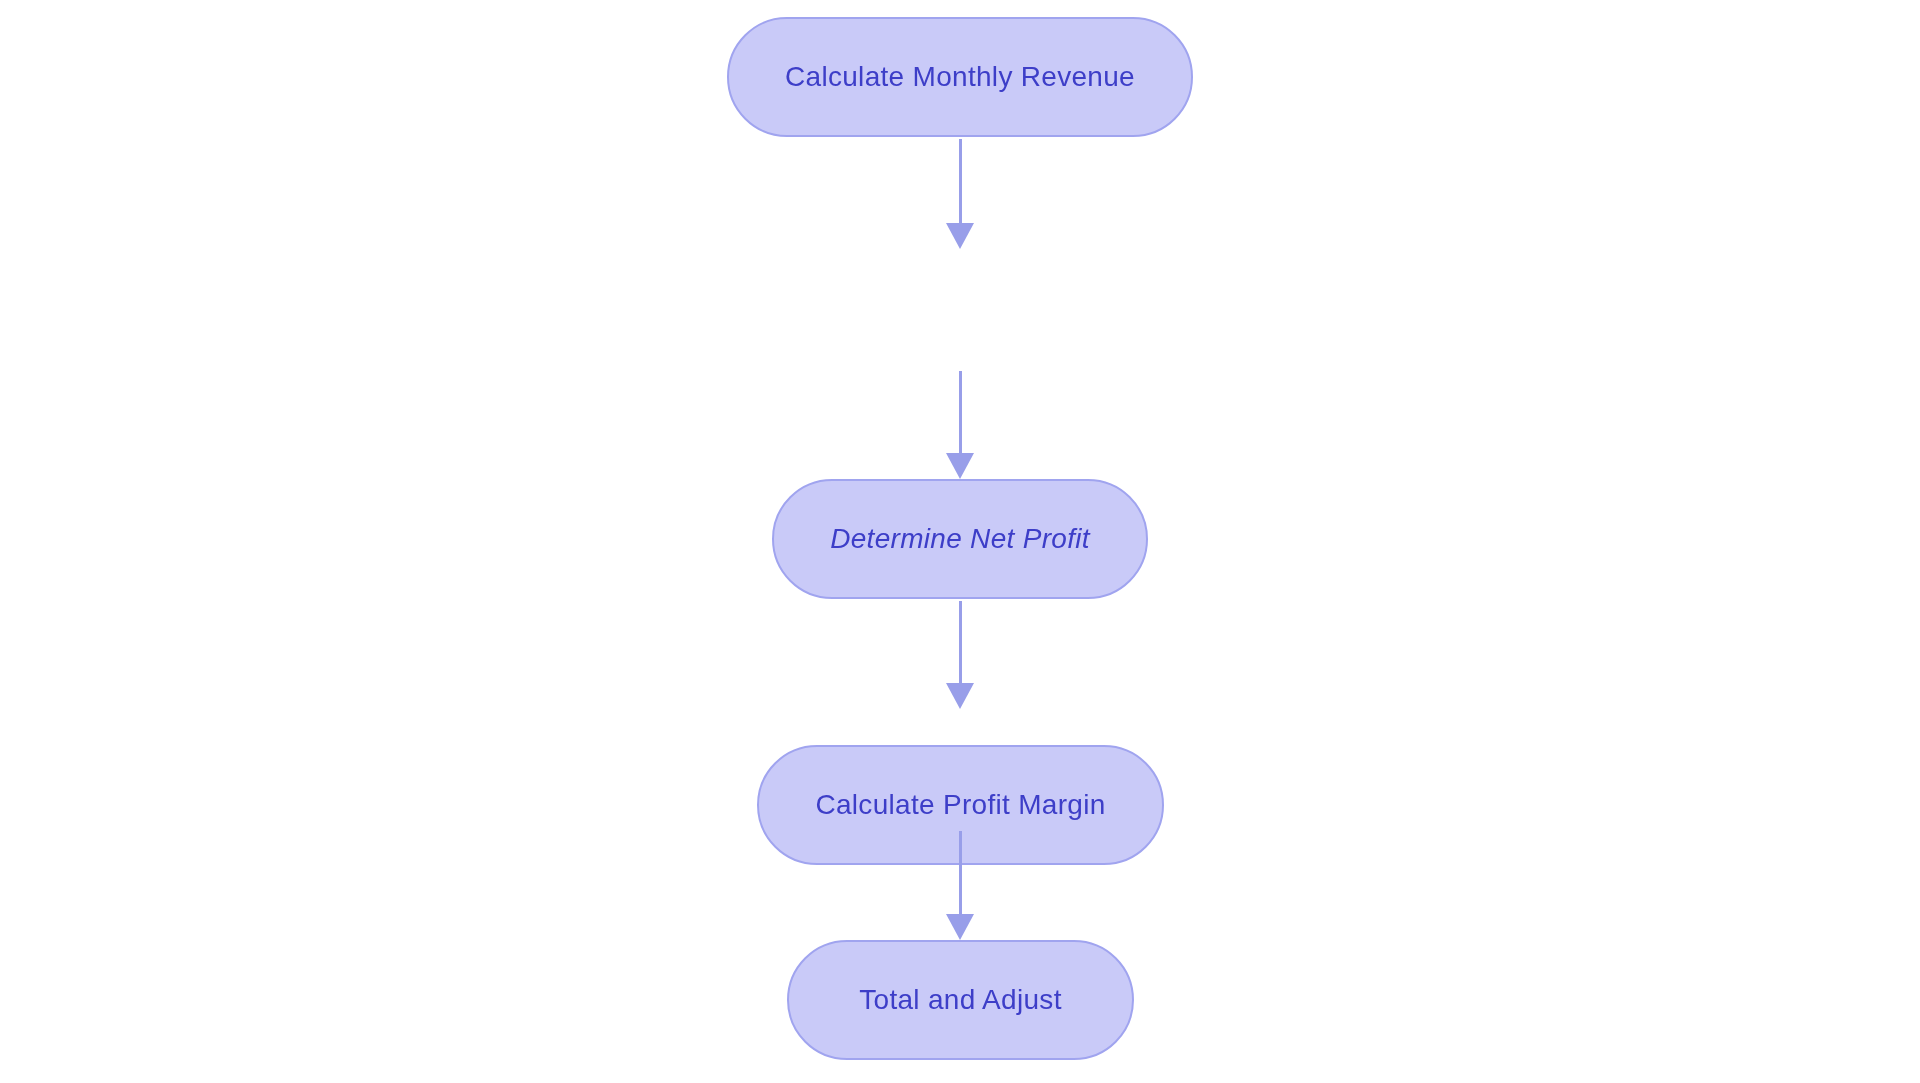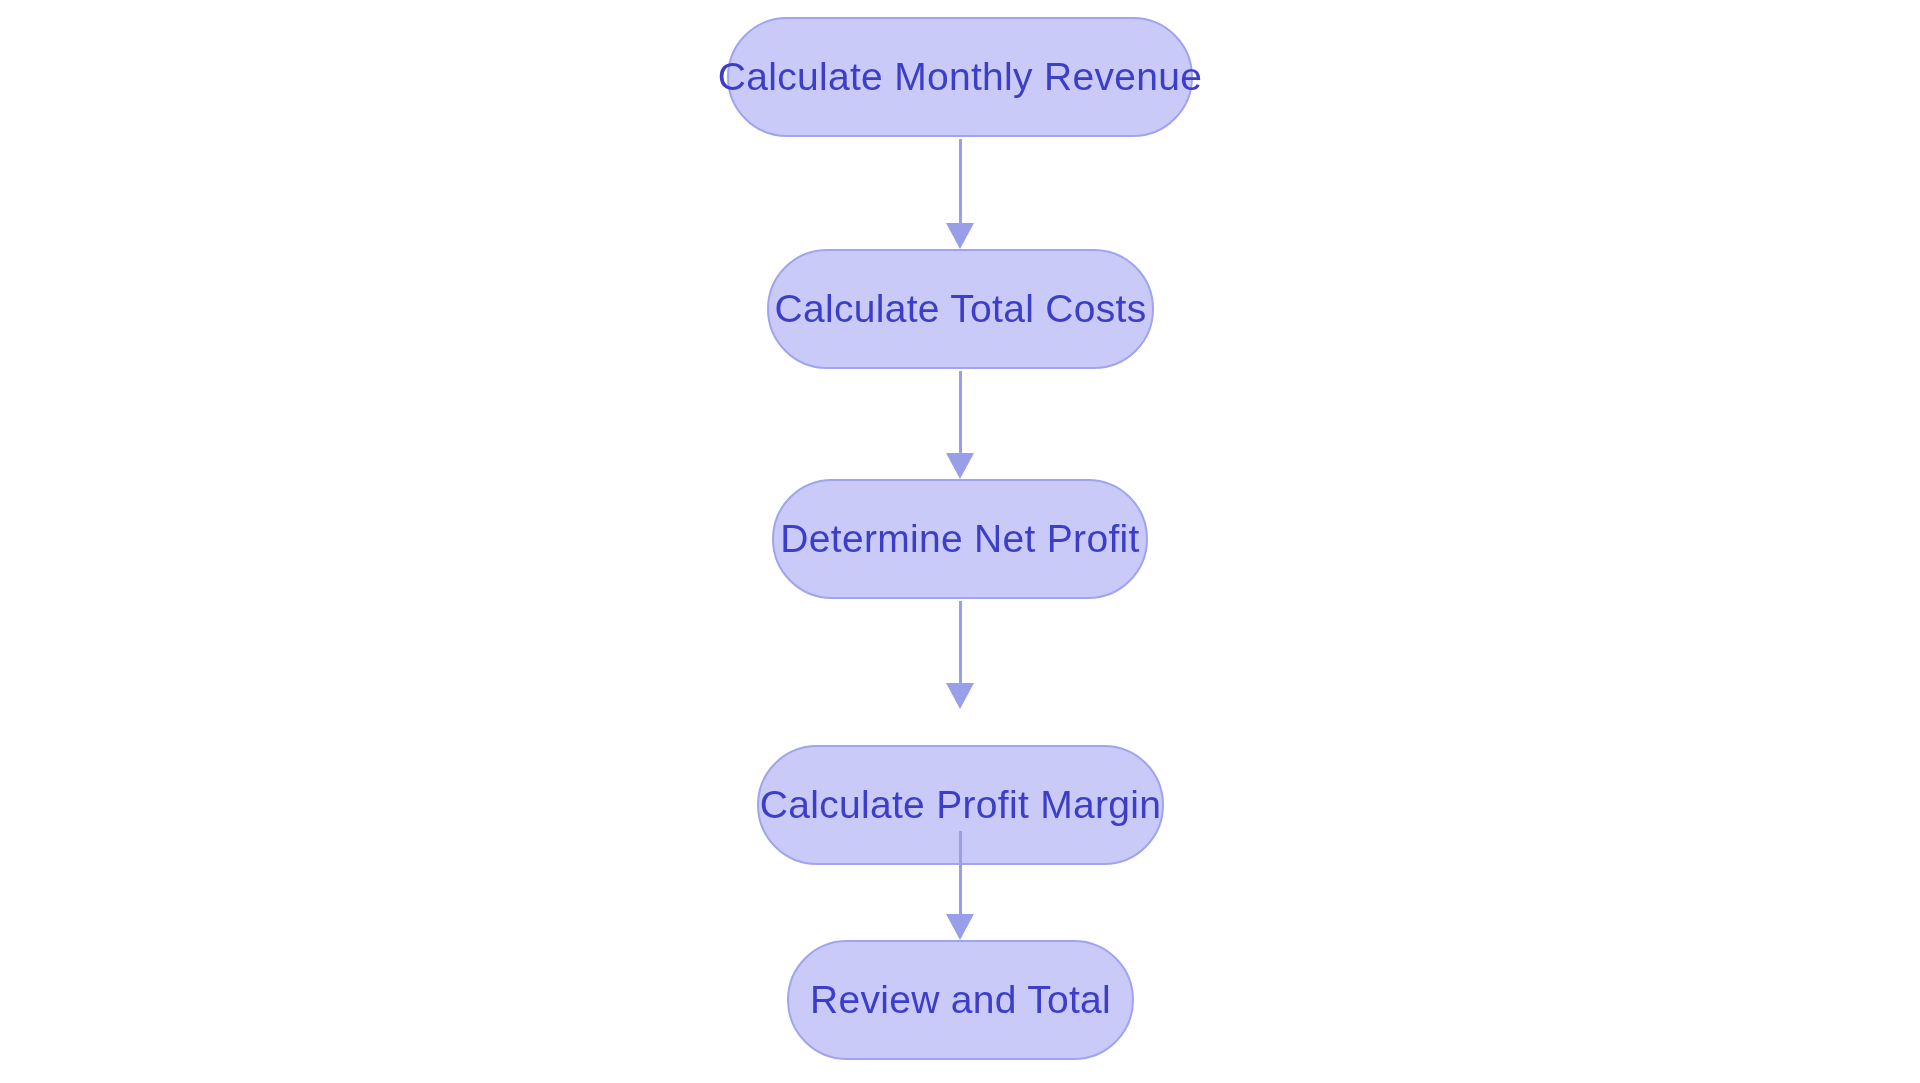--- a/index.html
+++ b/index.html
@@ -20,28 +20,28 @@
   .canvas{position:absolute;inset:0;}
   .node{
     position:absolute;
     display:flex;
     align-items:center;
     justify-content:center;
     background:var(--node-fill);
     border:2px solid var(--node-border);
     border-radius:60px;
     color:var(--node-text);
-    font-size:39px;
+    font-size:28px;
     letter-spacing:0.3px;
     text-align:center;
     white-space:nowrap;
   }
   #node-1{left:727px;top:17px;width:466px;height:120px;}
   #node-2{left:767px;top:249px;width:387px;height:120px;}
-  #node-3{left:772px;top:479px;width:376px;height:120px;}
+  #node-3{left:772px;top:479px;width:376px;height:120px;font-style:italic;}
   #node-4{left:757px;top:709px;width:407px;height:120px;margin-top:36px;}
   #node-5{left:787px;top:940px;width:347px;height:120px;}
   .arrow{
     position:absolute;
     left:946px;
     width:28px;
     display:flex;
     flex-direction:column;
     align-items:center;
   }
@@ -64,23 +64,20 @@
 
   <div id="node-1" class="node">
     <span>Calculate Monthly Revenue</span>
   </div>
 
   <div id="arrow-1" class="arrow">
     <div class="line"></div>
     <div class="head"></div>
   </div>
 
-  <div id="node-2" class="node">
-    <span>Calculate Total Costs</span>
-  </div>
 
   <div id="arrow-2" class="arrow">
     <div class="line"></div>
     <div class="head"></div>
   </div>
 
   <div id="node-3" class="node">
     <span>Determine Net Profit</span>
   </div>
 
@@ -92,16 +89,16 @@
   <div id="node-4" class="node">
     <span>Calculate Profit Margin</span>
   </div>
 
   <div id="arrow-4" class="arrow">
     <div class="line"></div>
     <div class="head"></div>
   </div>
 
   <div id="node-5" class="node">
-    <span>Review and Total</span>
+    <span>Total and Adjust</span>
   </div>
 
 </div>
 
 </body></html>

